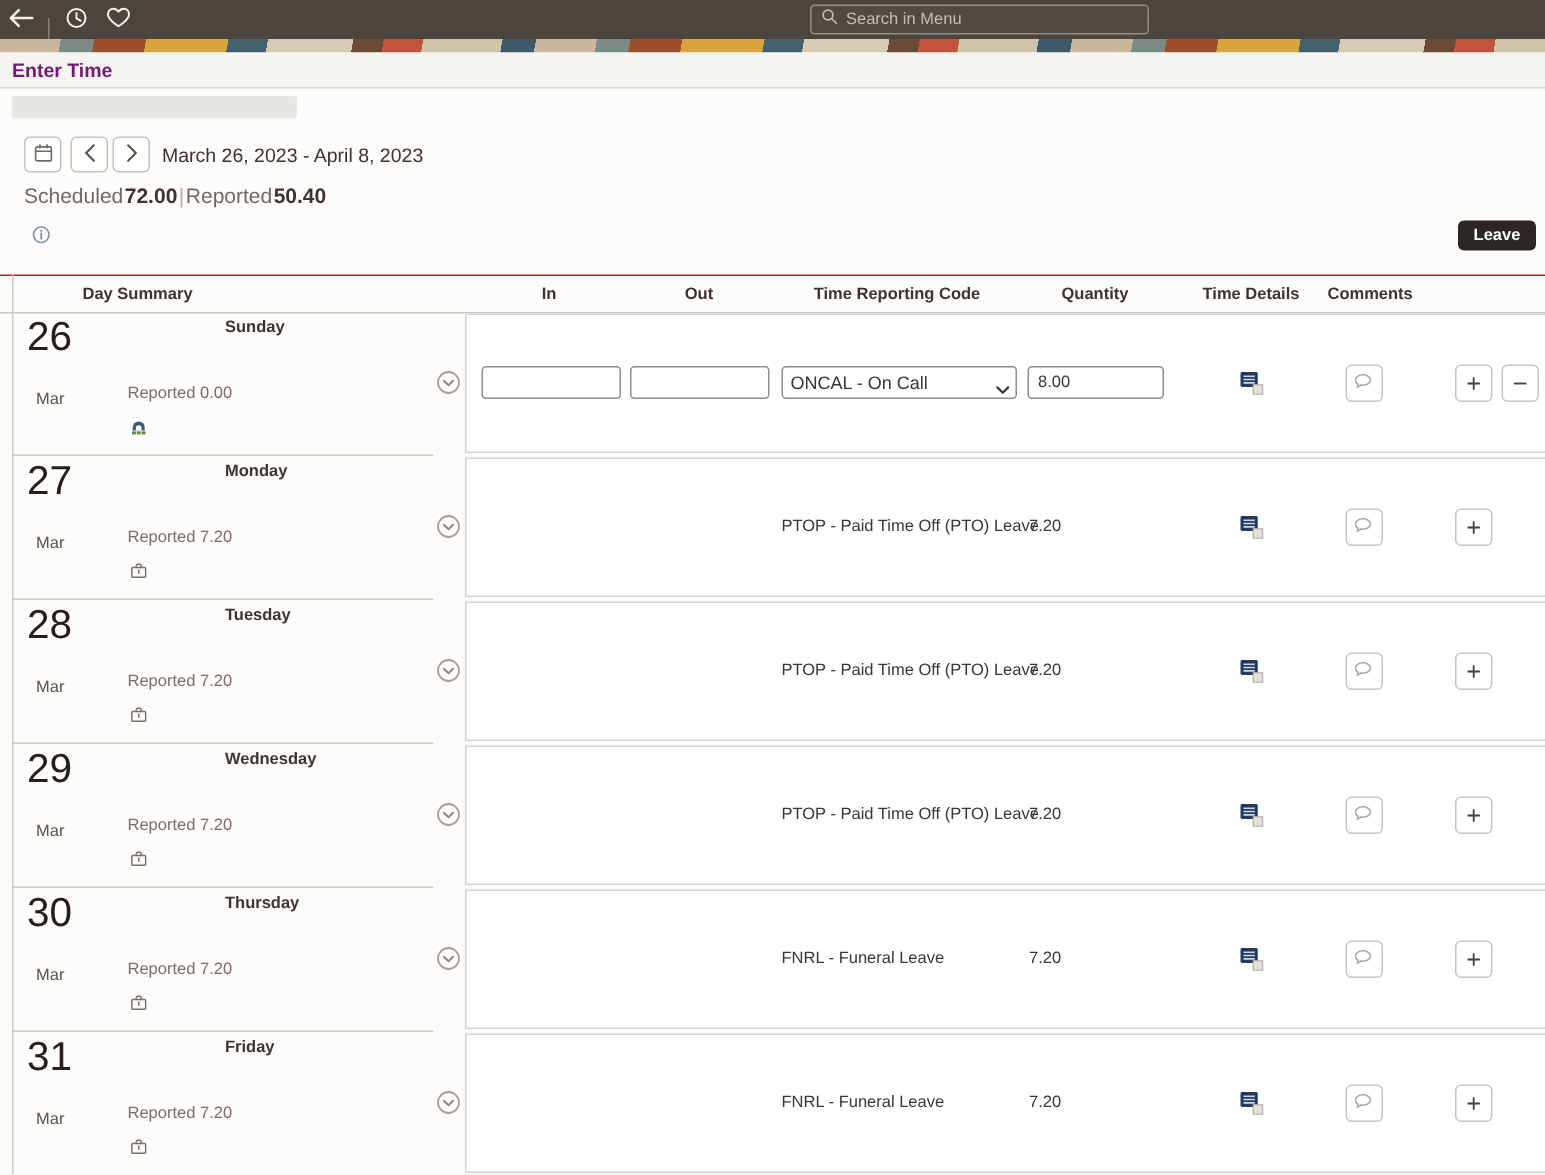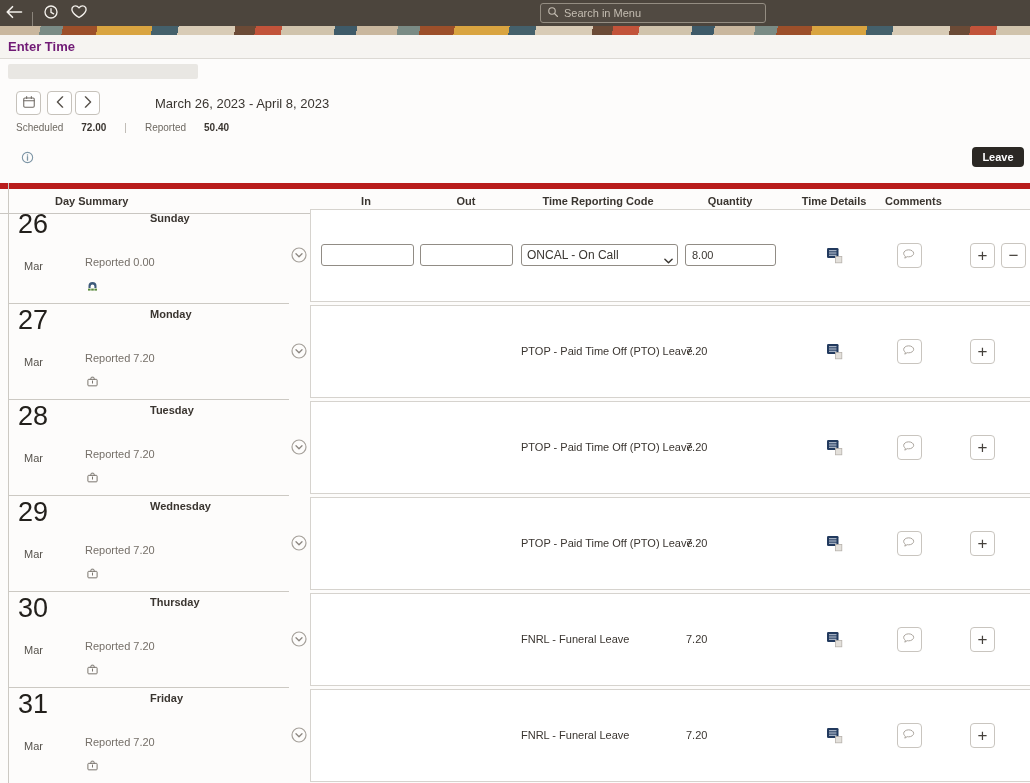--- a/index.html
+++ b/index.html
@@ -29,31 +29,31 @@
   
   .titlebar{position:absolute;top:35px;left:0;width:1030px;height:23px;background:#f6f4f1;
             border-bottom:1px solid #dcd9d4;display:flex;align-items:center;}
   .titlebar h1{font-size:13px;font-weight:bold;color:#701a75;margin:0 0 0 8px;}
 
   .redacted{position:absolute;top:64px;left:8px;width:190px;height:15px;background:#e9e7e3;border-radius:2px;}
 
   
   .icon-btn{border:1px solid #c6c2bb;border-radius:4px;background:#fff;display:flex;
             align-items:center;justify-content:center;cursor:pointer;padding:0;}
-  .daterange{position:absolute;left:108px;top:96px;font-size:13px;color:#3a3530;margin-left:47px;}
-  .schedline{position:absolute;left:16px;top:122px;font-size:10px;color:#6e6962;display:flex;gap:18px;align-items:flex-end;}
+  .daterange{position:absolute;left:108px;top:96px;font-size:13px;color:#3a3530;}
+  .schedline{position:absolute;left:16px;top:122px;font-size:14px;color:#6e6962;display:flex;gap:1px;align-items:flex-end;}
   .schedline .val{color:#3a3530;font-weight:bold;}
   .schedline .bar{color:#b5b0a9;}
   .submit{position:absolute;left:972px;top:147px;width:52px;height:20px;background:#2b2824;color:#fff;
           font-size:11px;font-weight:bold;border:0;border-radius:4px;cursor:pointer;
           font-family:"Liberation Sans",sans-serif;}
 
   
   .grid{position:absolute;top:183px;left:0;width:1030px;height:600px;}
-  .ghead{position:absolute;top:0;left:0;width:1030px;height:24px;border-top:6px solid #b91c1c;
+  .ghead{position:absolute;top:0;left:0;width:1030px;height:24px;border-top:1px solid #b91c1c;
          border-bottom:1px solid #c9c6c1;font-size:11px;font-weight:bold;color:#3a3530;}
   .ghead span{position:absolute;top:6px;}
   .hcenter{transform:translateX(-50%);}
   .vline{position:absolute;left:8px;top:0;width:1px;height:600px;background:#ccc9c3;}
 
   .row{position:absolute;left:0;width:1030px;height:96px;}
   .day-sep{position:absolute;left:8px;top:0;width:281px;height:1px;background:#ccc9c3;}
   .daynum{position:absolute;left:18px;top:2px;font-size:27px;color:#23201c;}
   .weekday{position:absolute;left:150px;top:5px;font-size:11px;font-weight:bold;color:#3a3530;}
   .month{position:absolute;left:24px;top:53px;font-size:11px;color:#56524c;}

